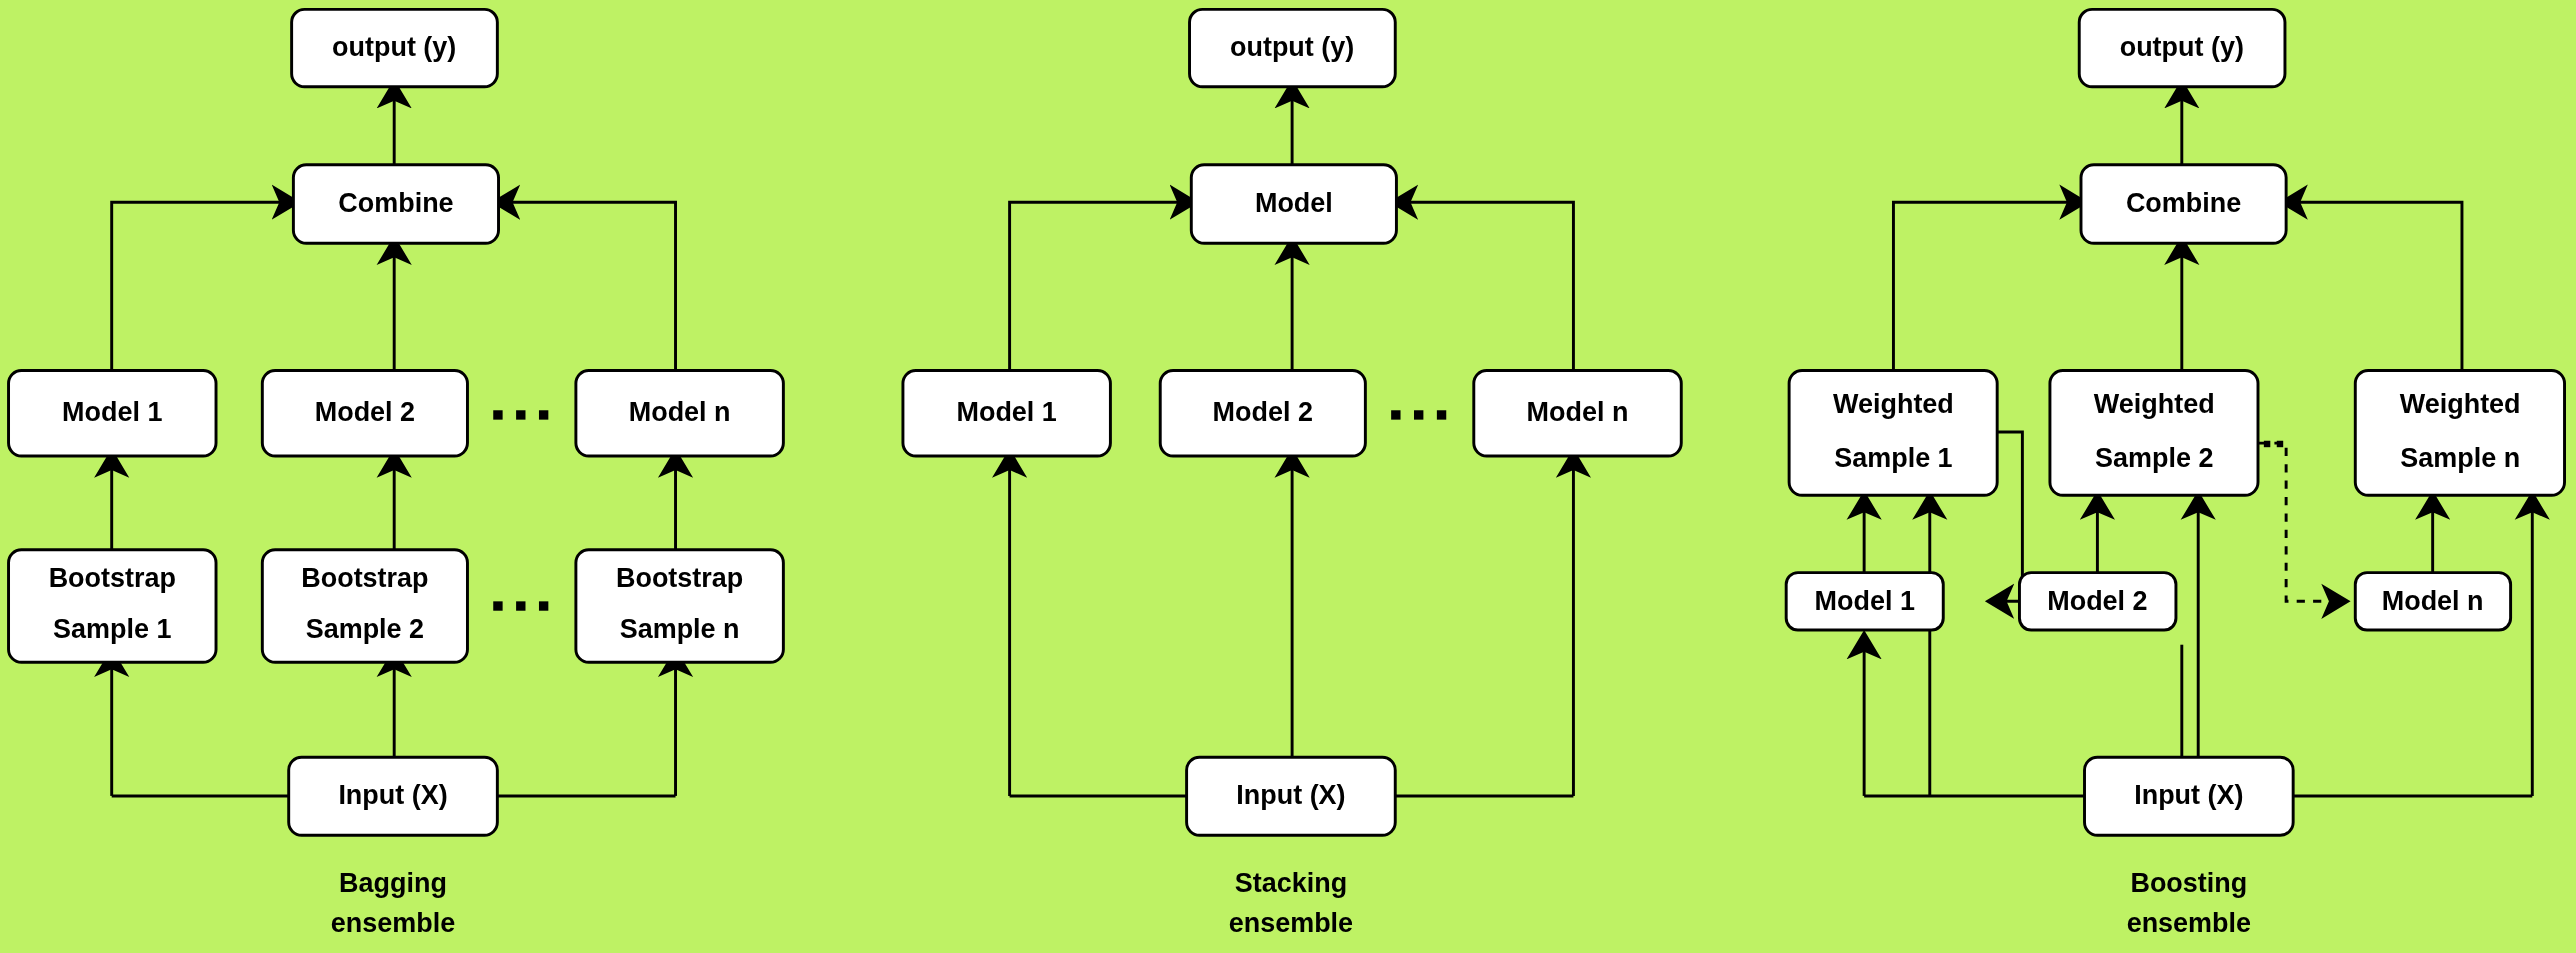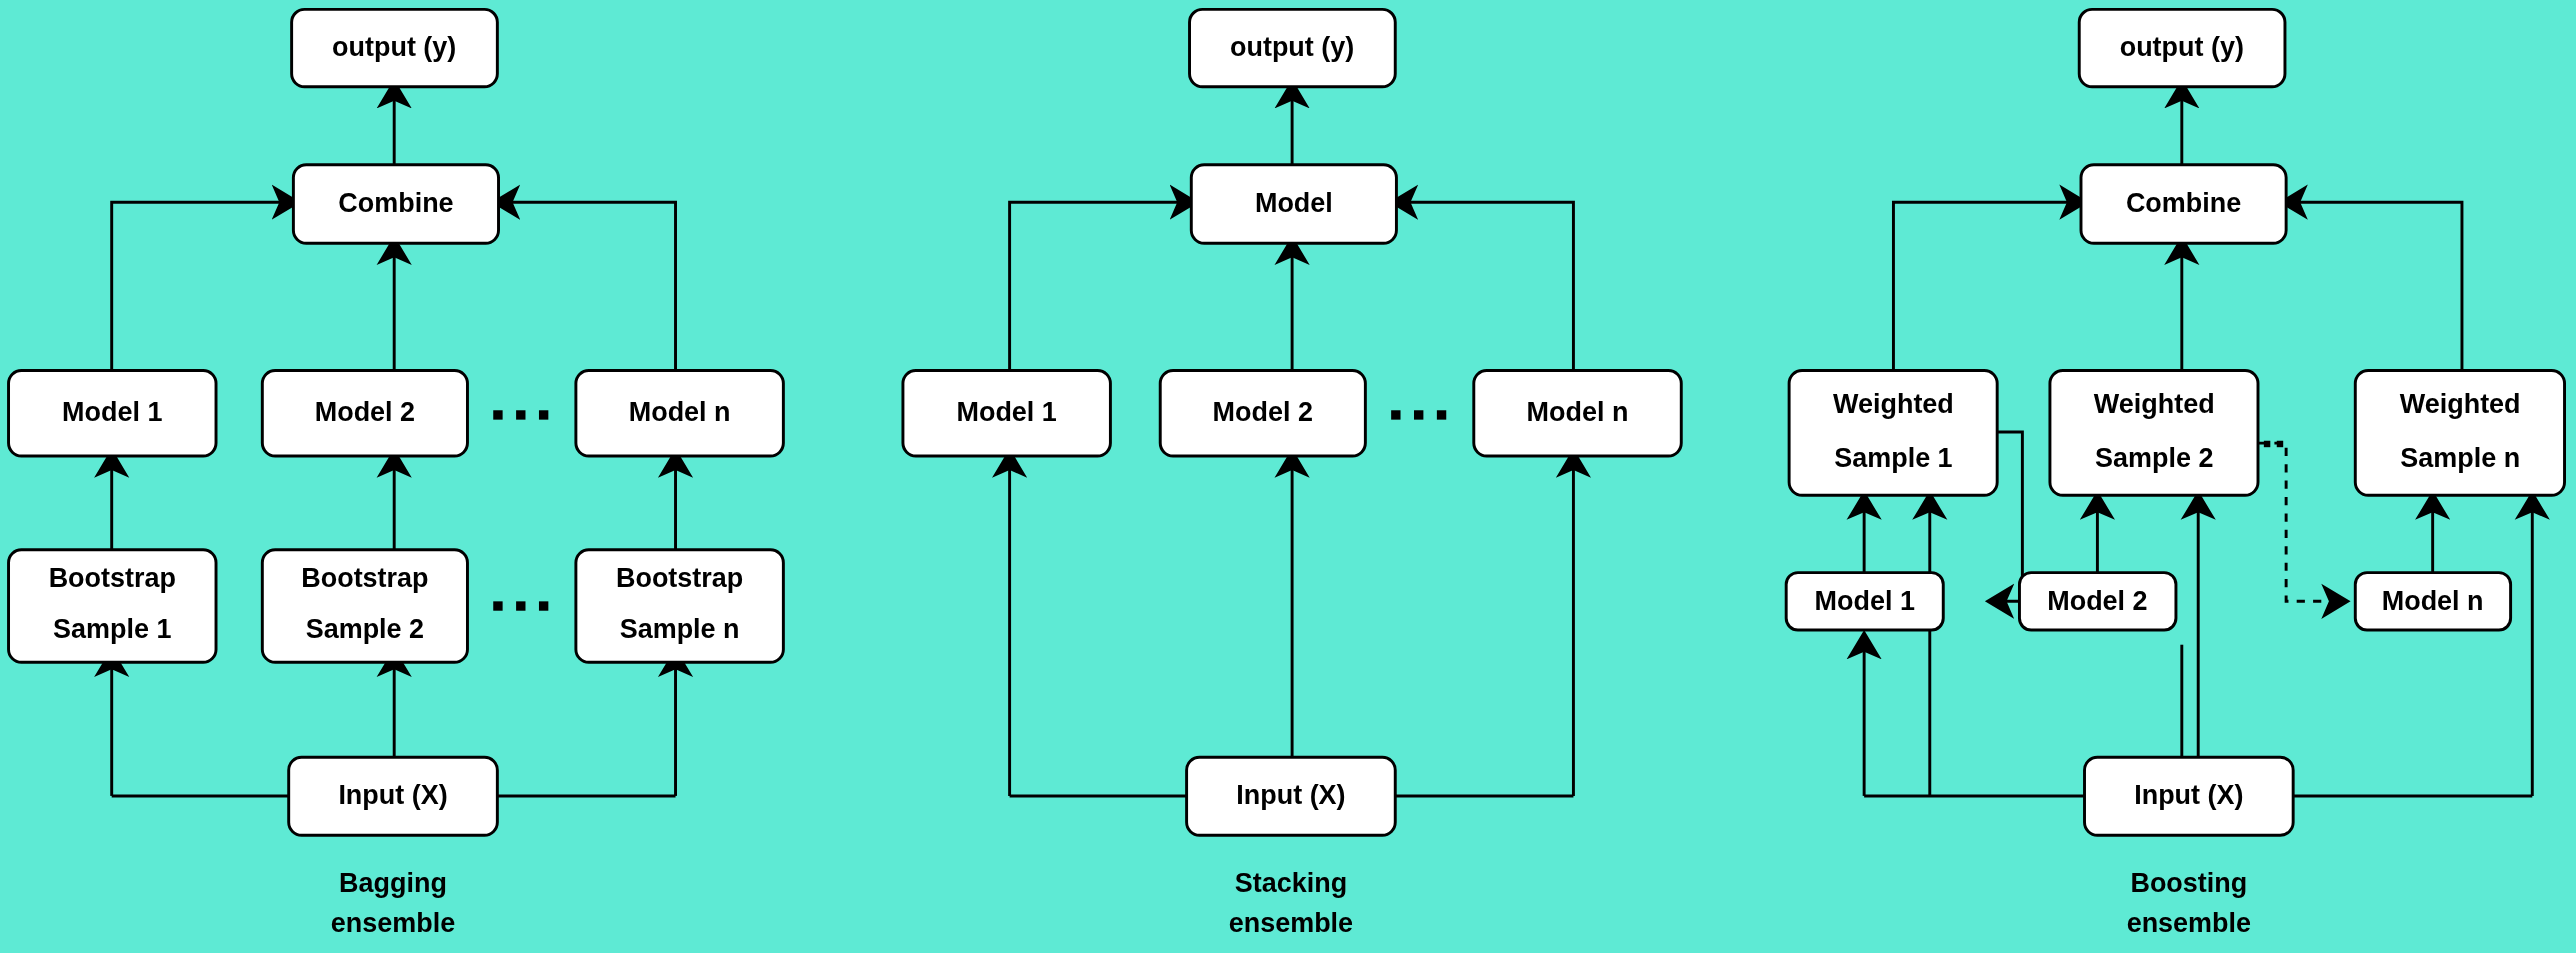--- a/index.html
+++ b/index.html
@@ -4,21 +4,21 @@
 <style>
   html, body {
     margin: 0;
     padding: 0;
     background: #ffffff;
   }
   #stage {
     position: relative;
     width: 2576px;
     height: 953px;
-    background: #5eead4;
+    background: #bef264;
     font-family: "Liberation Sans", sans-serif;
     overflow: hidden;
   }
   svg.diagram {
     position: absolute;
     left: 0;
     top: 0;
     width: 2576px;
     height: 953px;
     display: block;

